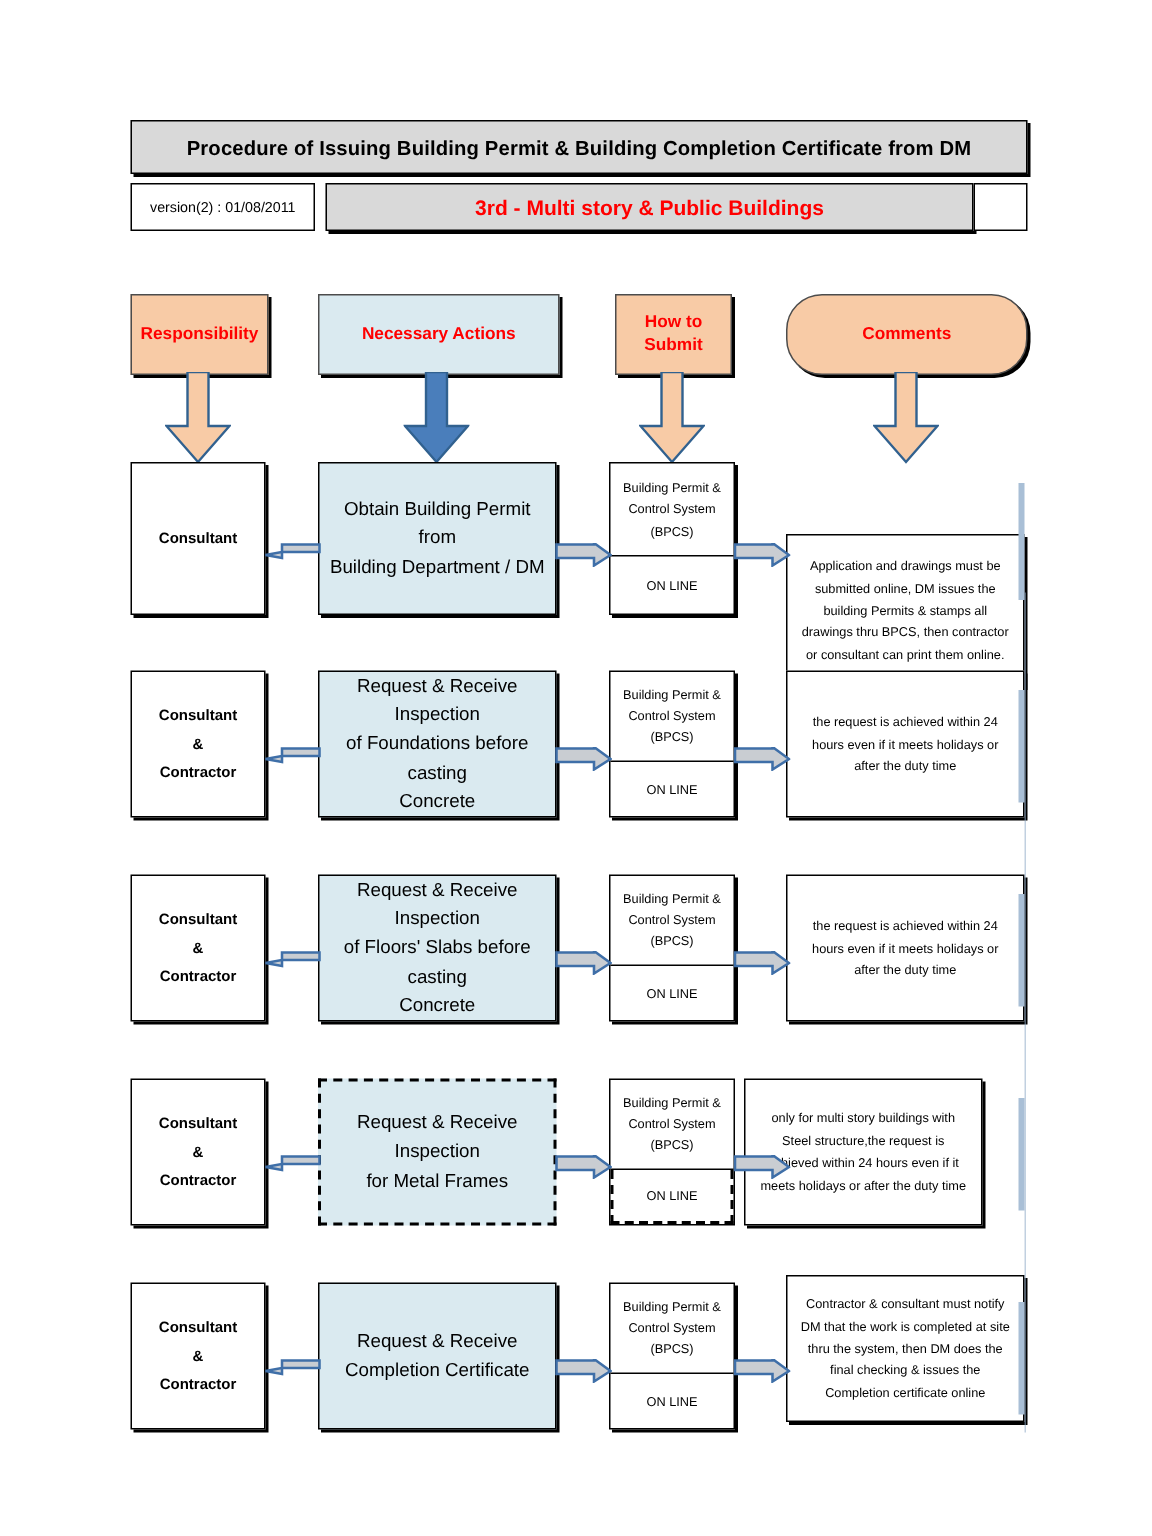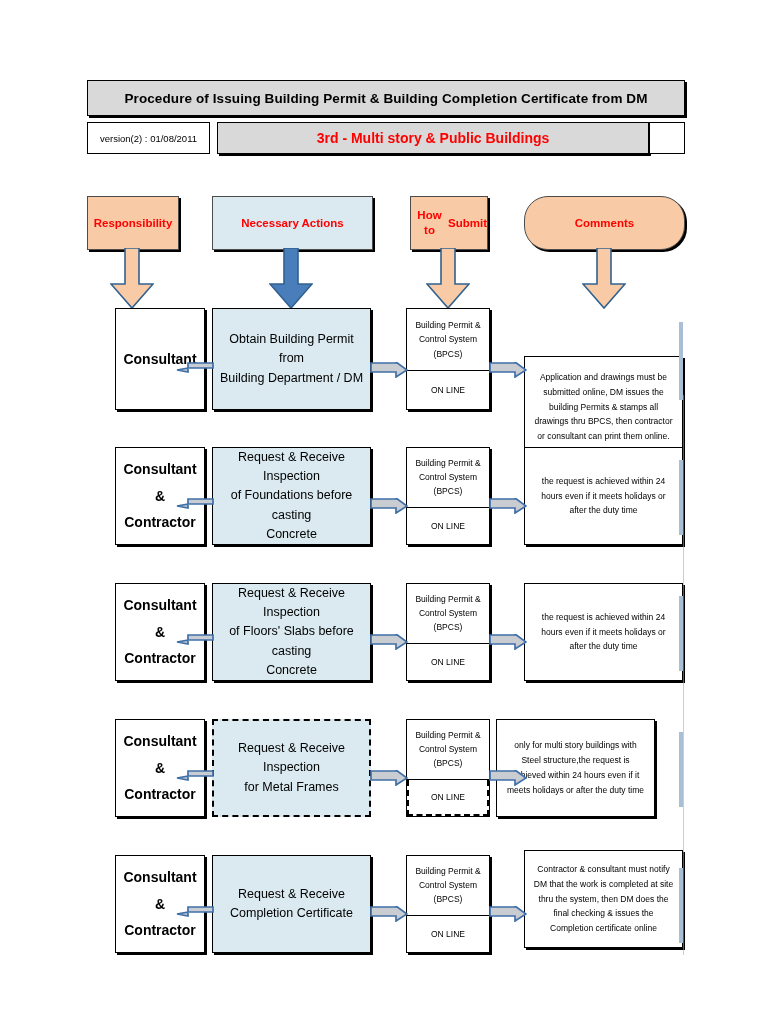--- a/index.html
+++ b/index.html
@@ -62,21 +62,21 @@
     position:absolute;
     background:#fff;
     border:1px solid #000;
     box-shadow:2px 2px 0 #000;
     box-sizing:border-box;
     display:flex;flex-direction:column;align-items:center;justify-content:center;
     text-align:center;
   }
   .cellbox.action{background:#daeaf0;border:1.5px solid #000;}
   .cellbox.dashed{border:2px dashed #000;box-shadow:none;}
-  .resp{font-size:14px;font-weight:bold;line-height:1.9;margin-left:28px;}
+  .resp{font-size:10px;font-weight:bold;line-height:1.9;}
   .action-txt{font-size:12.5px;line-height:1.55;padding:0 6px;}
   .comment-txt{font-size:8.5px;line-height:1.75;padding:0 7px;}
 
   
   .bpcs{
     position:absolute;background:#fff;border:1px solid #000;
     box-shadow:2px 2px 0 #000;box-sizing:border-box;
   }
   .bpcs.dashed-lower .bpcs-lower{border:2px dashed #000;border-top:none;}
   .bpcs.dashed-lower{box-shadow:none;}
@@ -110,21 +110,21 @@
   <div class="version-row">
     <div class="version-cell">version(2) : 01/08/2011</div>
     <div class="subtitle-cell">3rd - Multi story &amp; Public Buildings</div>
     <div class="blank-cell"></div>
   </div>
 
   <div class="hdr blue" style="left:212px;top:196px;width:159px;height:52px;">Necessary Actions</div>
 
   <div class="hdr peach" style="left:87px;top:196px;width:90px;height:52px;">Responsibility</div>
 
-  <div class="hdr peach" style="left:410px;top:196px;width:76px;height:52px;flex-direction:row;">
+  <div class="hdr peach" style="left:410px;top:196px;width:76px;height:52px;flex-direction:column;">
     <span>How to</span>
     <span>Submit</span>
   </div>
 
   <div class="hdr peach" style="left:524px;top:196px;width:159px;height:52px;border-radius:24px;">Comments</div>
 
   <div class="down-arrow" style="left:110px;top:248px;">
     <svg width="44" height="62" viewBox="0 0 44 62">
       <path d="M15 0 H29 V36 H43 L22 60 L1 36 H15 Z" fill="#f8cba6" stroke="#31618f" stroke-width="1.6"></path>
     </svg>

